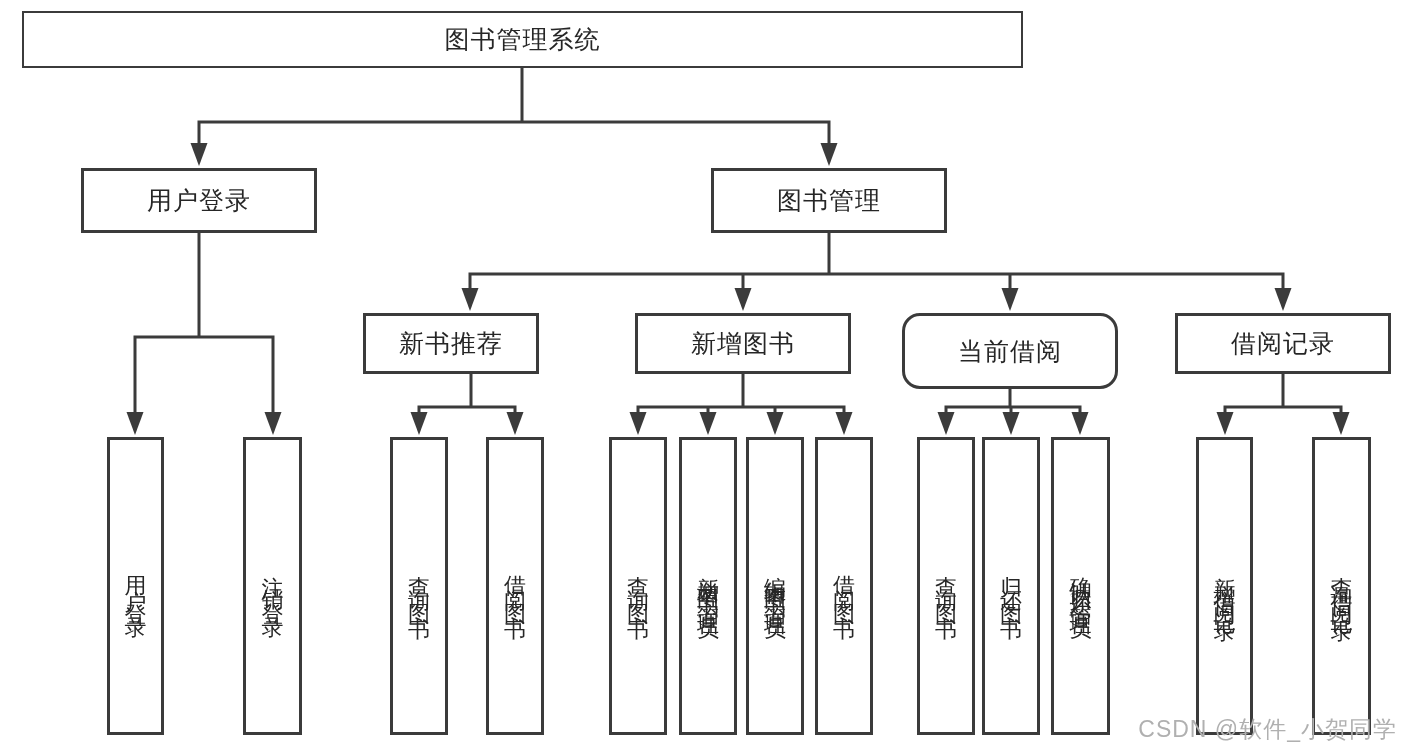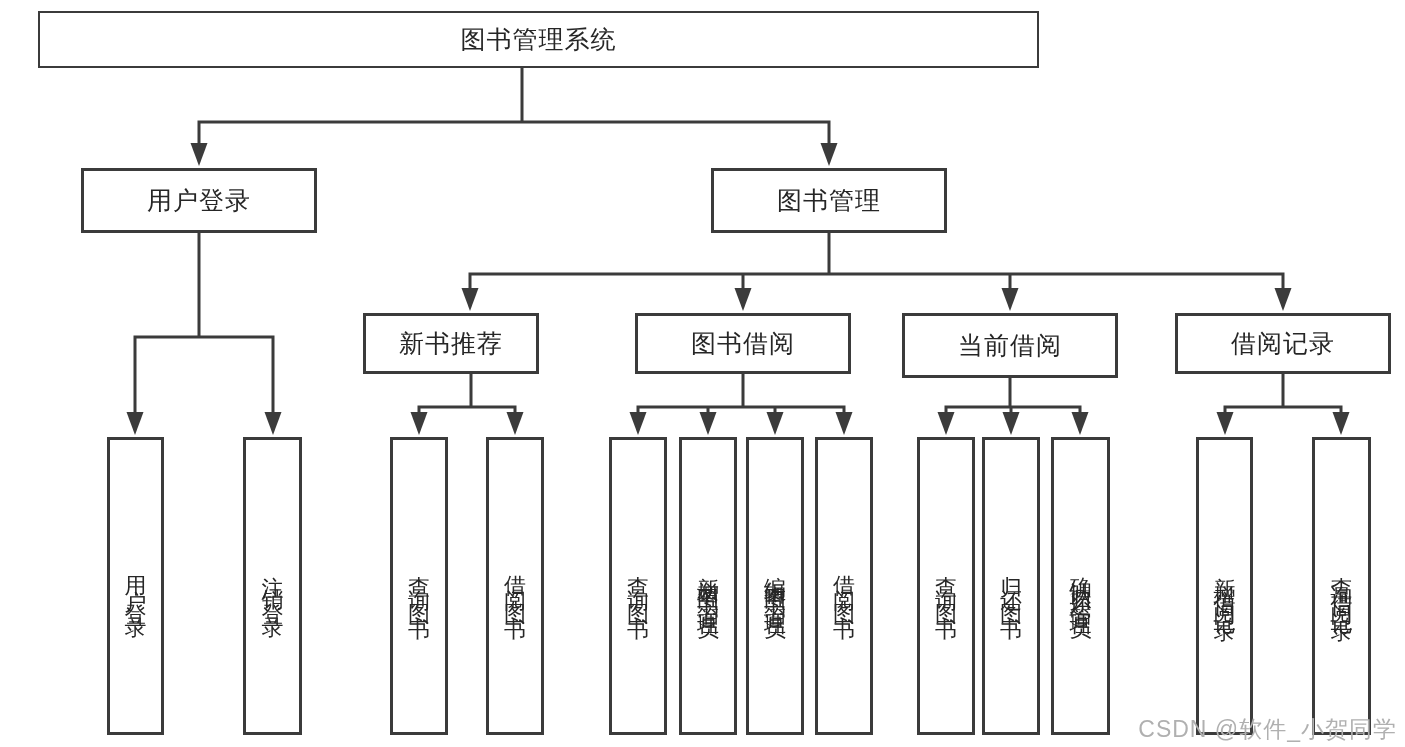--- a/index.html
+++ b/index.html
@@ -86,28 +86,28 @@
       <polygon points="766.5,412 783.5,412 775,435"></polygon>
       <polygon points="835.5,412 852.5,412 844,435"></polygon>
       <polygon points="937.5,412 954.5,412 946,435"></polygon>
       <polygon points="1002.5,412 1019.5,412 1011,435"></polygon>
       <polygon points="1071.5,412 1088.5,412 1080,435"></polygon>
       <polygon points="1216.5,412 1233.5,412 1225,435"></polygon>
       <polygon points="1332.5,412 1349.5,412 1341,435"></polygon>
     </g>
   </svg>
 
-  <div class="hbox root-box" style="left:22px; top:11px; width:1001px; height:57px;margin-left:16px;">图书管理系统</div>
+  <div class="hbox root-box" style="left:22px; top:11px; width:1001px; height:57px;">图书管理系统</div>
 
   <div class="hbox" style="left:81px; top:168px; width:236px; height:65px;">用户登录</div>
   <div class="hbox" style="left:711px; top:168px; width:236px; height:65px;">图书管理</div>
 
   <div class="hbox" style="left:363px; top:313px; width:176px; height:61px;">新书推荐</div>
-  <div class="hbox" style="left:635px; top:313px; width:216px; height:61px;">图书借阅</div>
-  <div class="hbox" style="left:902px; top:313px; width:216px; height:65px;">当前借阅</div>
+  <div class="hbox" style="left:635px; top:313px; width:216px; height:61px;">新增图书</div>
+  <div class="hbox" style="left:902px; top:313px; width:216px; height:76px;border-radius:18px;">当前借阅</div>
   <div class="hbox" style="left:1175px; top:313px; width:216px; height:61px;">借阅记录</div>
 
   <div class="vbox sp4" style="left:107px; top:437px; width:57px; height:298px;">用户登录</div>
   <div class="vbox sp4" style="left:243px; top:437px; width:59px; height:298px;">注销登录</div>
 
   <div class="vbox sp4" style="left:390px; top:437px; width:58px; height:298px;">查询图书</div>
   <div class="vbox sp4" style="left:486px; top:437px; width:58px; height:298px;">借阅图书</div>
 
   <div class="vbox sp4" style="left:609px; top:437px; width:58px; height:298px;">查询图书</div>
   <div class="vbox sp9" style="left:679px; top:437px; width:58px; height:298px;">新增图书（管理员）</div>

